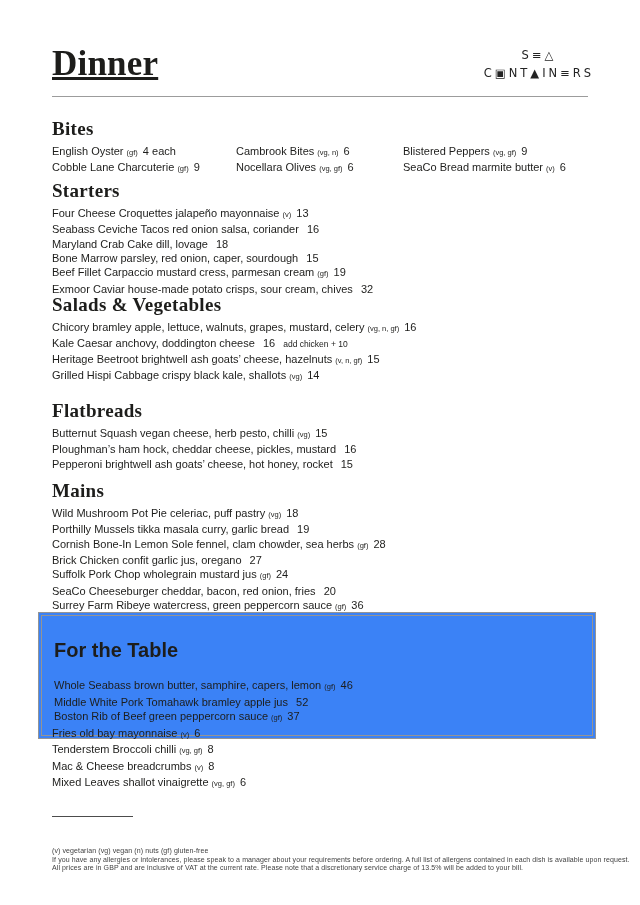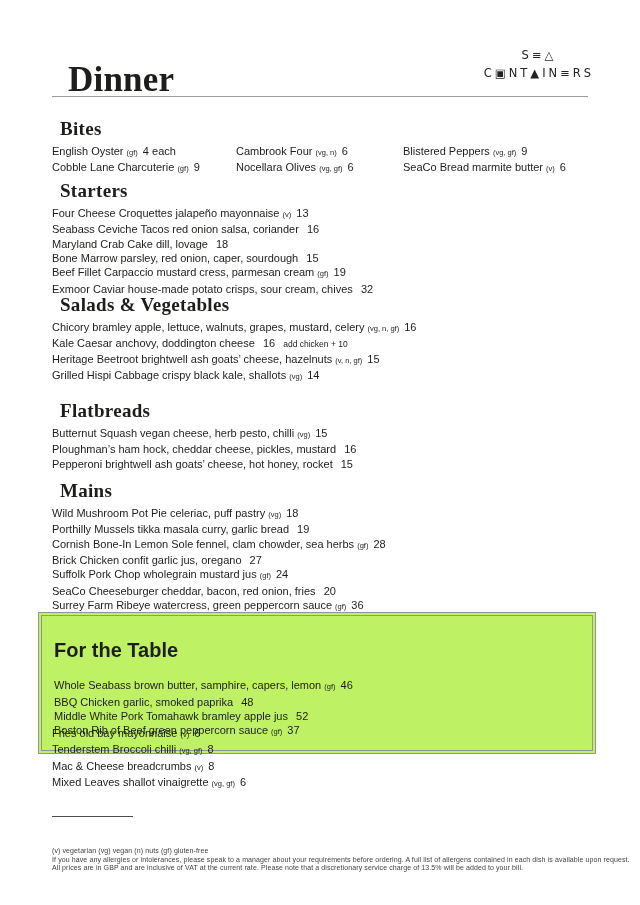--- a/index.html
+++ b/index.html
@@ -2,36 +2,36 @@
 <html><head>
 <meta charset="utf-8">
 <style>
   html,body{margin:0;padding:0;background:#e9e9e9;}
   .page{
     position:relative;width:640px;height:905px;margin:0 auto;background:#ffffff;
     font-family:"Liberation Sans",sans-serif;color:#1d1d1b;overflow:hidden;
   }
   
   .hdr{position:absolute;top:46px;left:52px;right:40px;display:flex;justify-content:space-between;align-items:flex-start;}
-  .title{font-family:"Liberation Serif",serif;font-weight:700;font-size:35px;line-height:1.05;margin:16px;letter-spacing:.2px;}
+  .title{font-family:"Liberation Serif",serif;font-weight:700;font-size:35px;line-height:1.05;margin:0;letter-spacing:.2px;text-decoration:underline;}
   .logo{width:122px;text-align:center;font-family:"DejaVu Sans",sans-serif;font-size:11.5px;color:#232323;letter-spacing:3px;line-height:1.55;margin-top:1px;}
   .logo span{display:block;white-space:nowrap;}
   .top-rule{position:absolute;top:96px;left:52px;width:536px;height:0;border-top:1.5px solid #9c9c9c;}
   
   .sec{position:absolute;left:52px;right:36px;}
-  .sec h2{font-family:"Liberation Serif",serif;font-weight:700;font-size:19px;line-height:1.2;margin:0 0 3px 8px;letter-spacing:.3px;}
+  .sec h2{font-family:"Liberation Serif",serif;font-weight:700;font-size:19px;line-height:1.2;margin:0 0 3px 0;letter-spacing:.3px;}
   .item{font-size:11px;line-height:14.4px;white-space:nowrap;}
   .nm{font-weight:400;}
   .tg{font-size:7.5px;margin-top:30px;}
   .pr{margin-left:5px;}
   .nt{font-size:8.5px;margin-left:8px;}
   
   .bites-list{display:grid;grid-auto-flow:column;grid-template-rows:repeat(2,auto);grid-template-columns:184px 167px auto;}
   
-  .tablebox{position:absolute;top:612px;left:38px;width:558px;box-sizing:border-box;border:1px solid #949494;padding:2px;background:#bef264;}
+  .tablebox{position:absolute;top:612px;left:38px;width:558px;box-sizing:border-box;border:1px solid #949494;padding:2px;background:#3b82f6;}
   .tablebox .inner{border:1px solid #949494;padding:6px 12px 10px 12px;}
   .tablebox h2{font-size:20px;}
   
   .end-rule{position:absolute;top:816px;left:52px;width:81px;height:0;border-top:1.5px solid #4c4c4c;}
   .footer{position:absolute;top:847px;left:52px;right:36px;font-size:7px;line-height:8.6px;color:#3f3f3f;letter-spacing:.1px;}
   .footer div{white-space:nowrap;}
 </style>
 </head>
 <body>
 
@@ -47,21 +47,21 @@
   <div class="top-rule"></div>
 
   <div class="sec" style="top:118px;">
     <h2>Bites</h2>
     <div class="bites-list">
 
         <div class="item"><span class="nm">English Oyster</span>  <span class="tg">(gf)</span><span class="pr">4 each</span></div>
 
         <div class="item"><span class="nm">Cobble Lane Charcuterie</span>  <span class="tg">(gf)</span><span class="pr">9</span></div>
 
-        <div class="item"><span class="nm">Cambrook Four</span>  <span class="tg">(vg, n)</span><span class="pr">6</span></div>
+        <div class="item"><span class="nm">Cambrook Bites</span>  <span class="tg">(vg, n)</span><span class="pr">6</span></div>
 
         <div class="item"><span class="nm">Nocellara Olives</span>  <span class="tg">(vg, gf)</span><span class="pr">6</span></div>
 
         <div class="item"><span class="nm">Blistered Peppers</span>  <span class="tg">(vg, gf)</span><span class="pr">9</span></div>
 
         <div class="item"><span class="nm">SeaCo Bread</span> <span class="ds">marmite butter</span> <span class="tg">(v)</span><span class="pr">6</span></div>
       </div>
   </div>
 
   <div class="sec" style="top:180px;">
@@ -129,21 +129,20 @@
       </div>
   </div>
 
   <div class="tablebox">
     <div class="inner">
       <h2>For the Table</h2>
       <div>
 
           <div class="item"><span class="nm">Whole Seabass</span> <span class="ds">brown butter, samphire, capers, lemon</span> <span class="tg">(gf)</span><span class="pr">46</span></div>
 
-          <div class="item"><span class="nm">BBQ Chicken</span> <span class="ds">garlic, smoked paprika</span> <span class="pr">48</span></div>
 
           <div class="item"><span class="nm">Middle White Pork Tomahawk</span> <span class="ds">bramley apple jus</span> <span class="pr">52</span></div>
 
           <div class="item"><span class="nm">Boston Rib of Beef</span> <span class="ds">green peppercorn sauce</span> <span class="tg">(gf)</span><span class="pr">37</span></div>
         </div>
     </div>
   </div>
 
   <div class="sec" style="top:726px;">
     <div>

